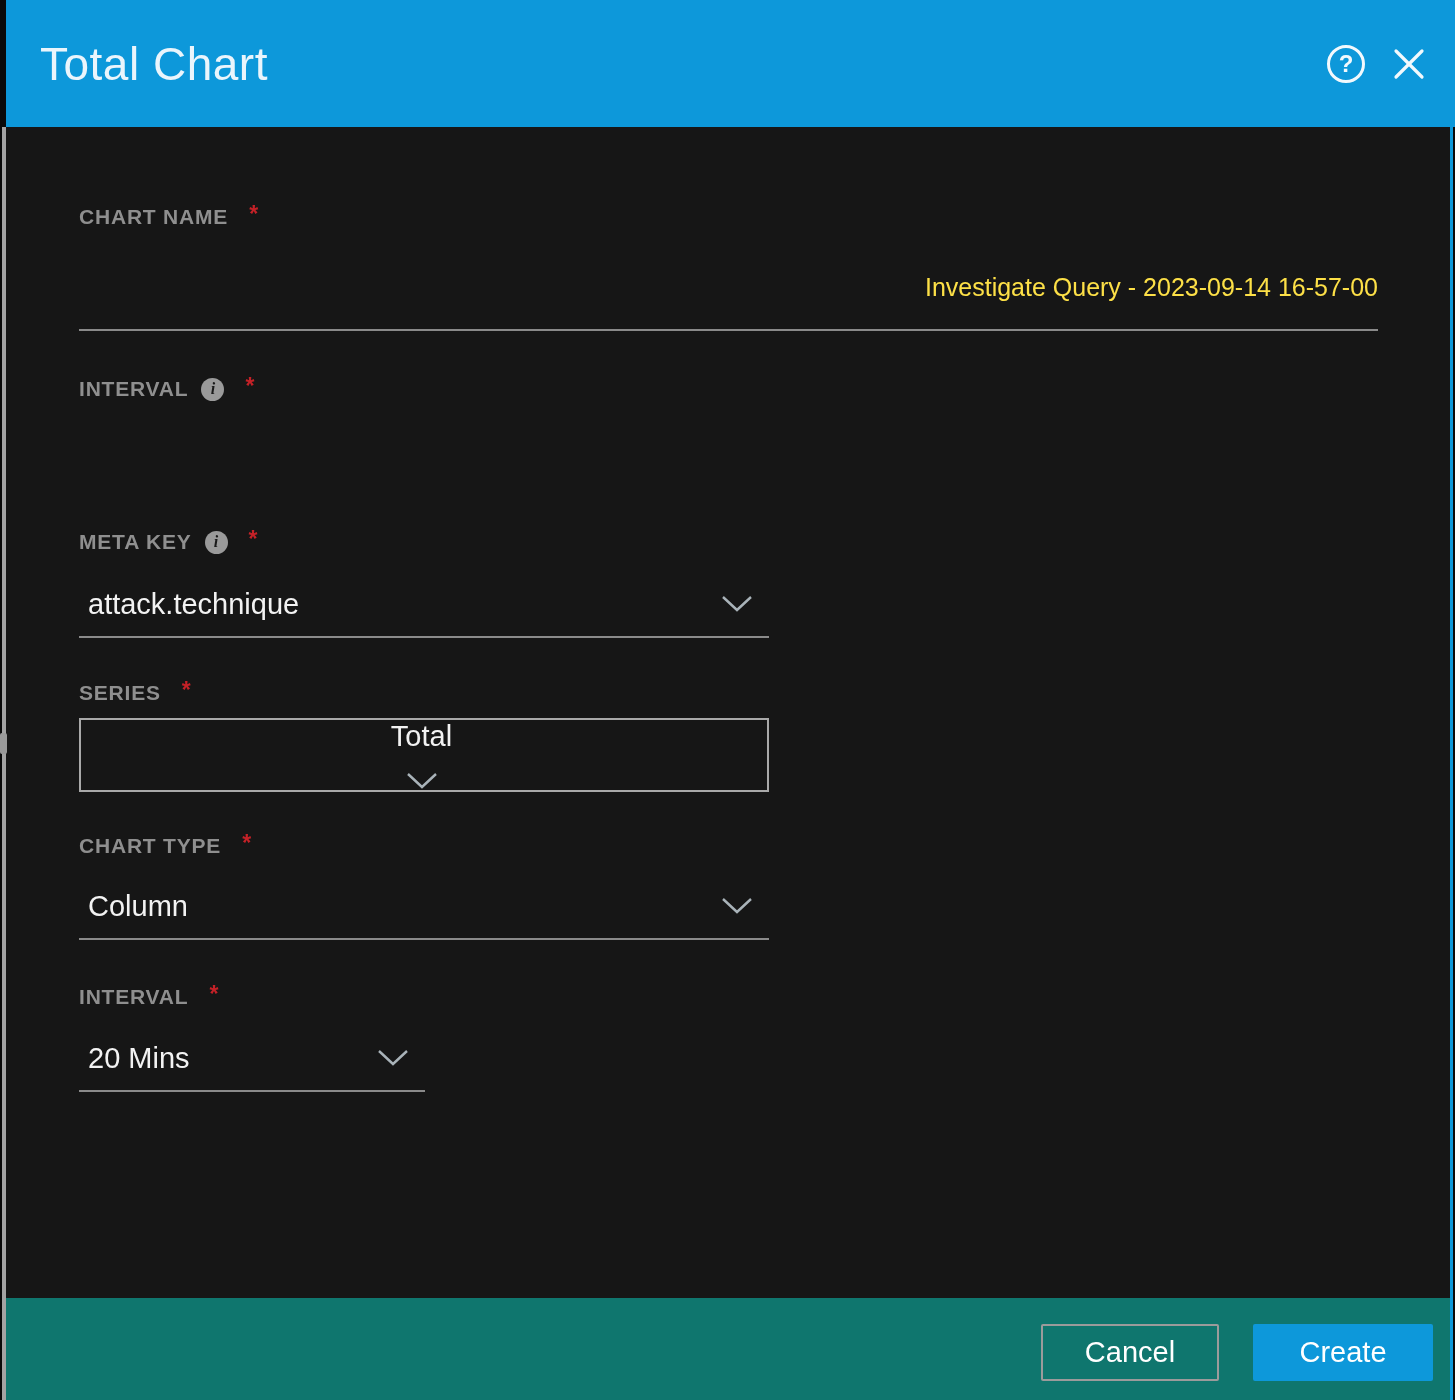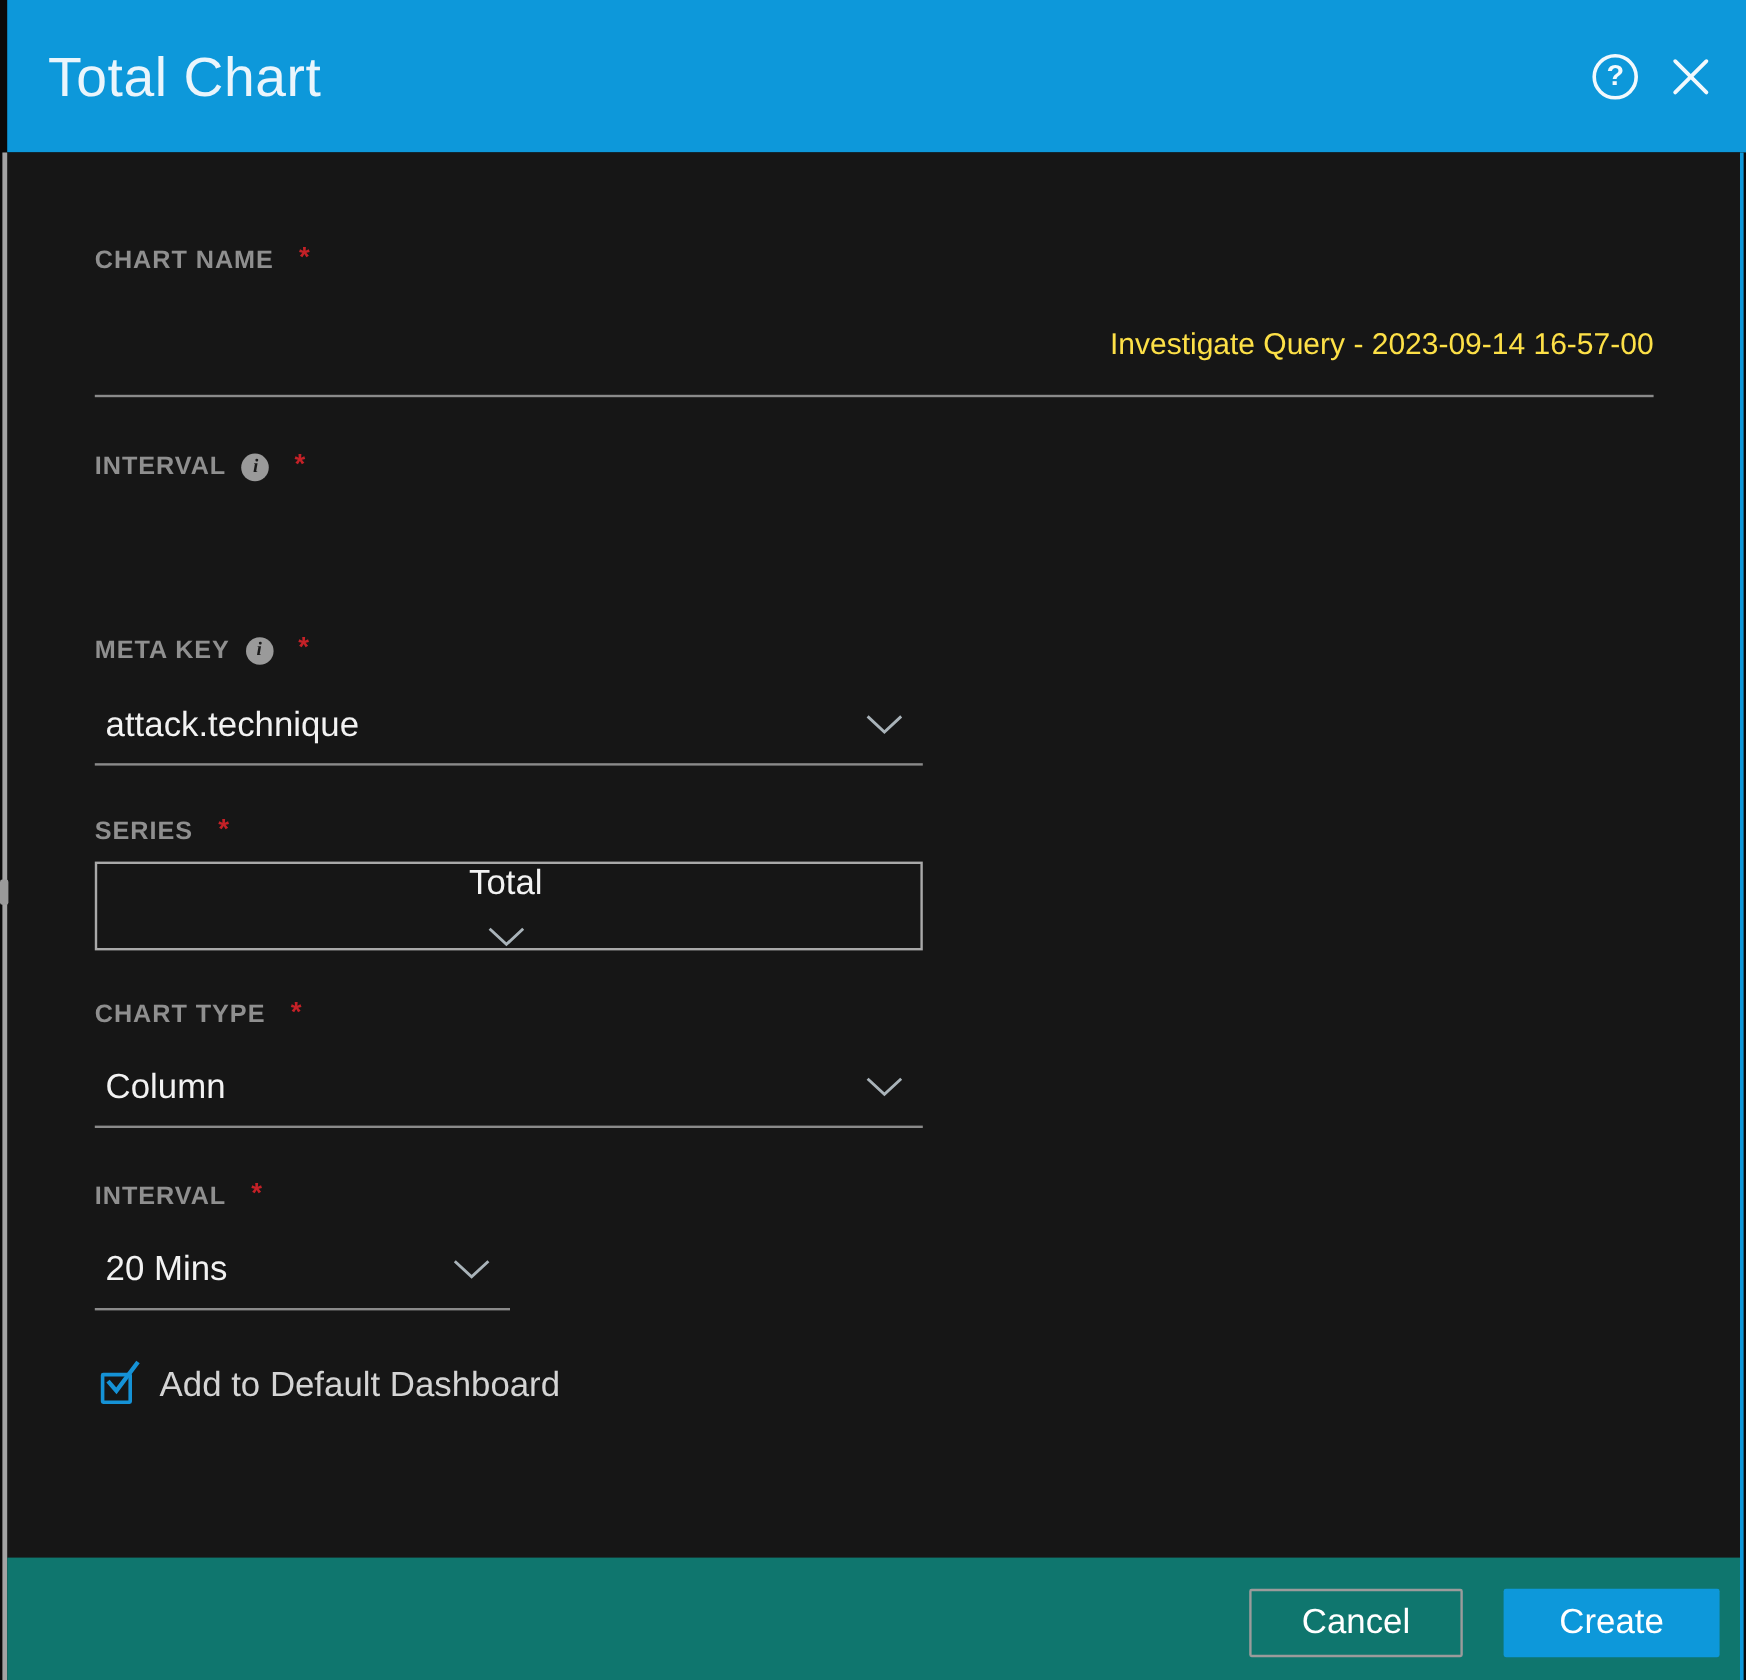--- a/index.html
+++ b/index.html
@@ -172,29 +172,20 @@
       <span class="req">*</span>
     </div>
   </div>
   <div class="select narrow field" style="top:899px;">
     <span class="select-value">20 Mins</span>
     <svg class="chevron" viewBox="0 0 32 18">
       <polyline points="2,2 16,15 30,2" fill="none" stroke="#a9b3b9" stroke-width="2.4"></polyline>
     </svg>
   </div>
 
-  <div class="checkbox-row checked" style="top:1011px;">
-    <div class="checkbox-wrap">
-      <div class="checkbox-box"></div>
-      <svg class="check-svg" viewBox="0 0 32 36">
-        <polyline points="4,19 11,27 29,3" fill="none" stroke="#1592d6" stroke-width="3.6"></polyline>
-      </svg>
-    </div>
-    <span class="checkbox-label">Add to Default Dashboard</span>
-  </div>
 
   <div class="footer">
     <div class="btn btn-cancel">Cancel</div>
     <div class="btn btn-create">Create</div>
   </div>
 </div>
 
 <div class="edge-handle"></div>
 
 </body></html>

